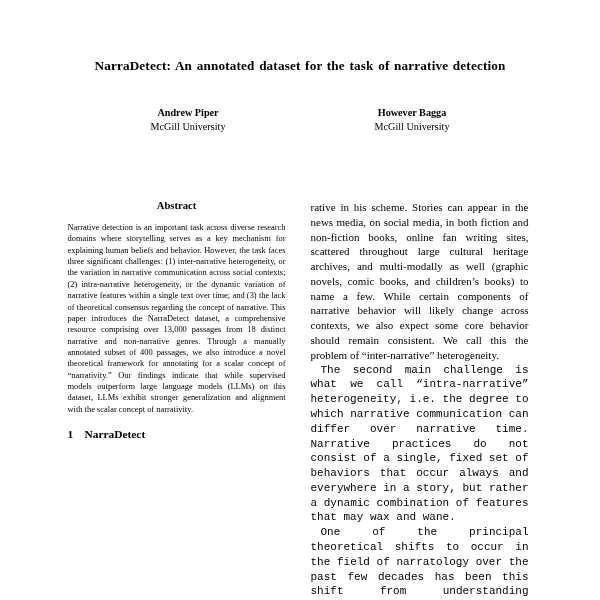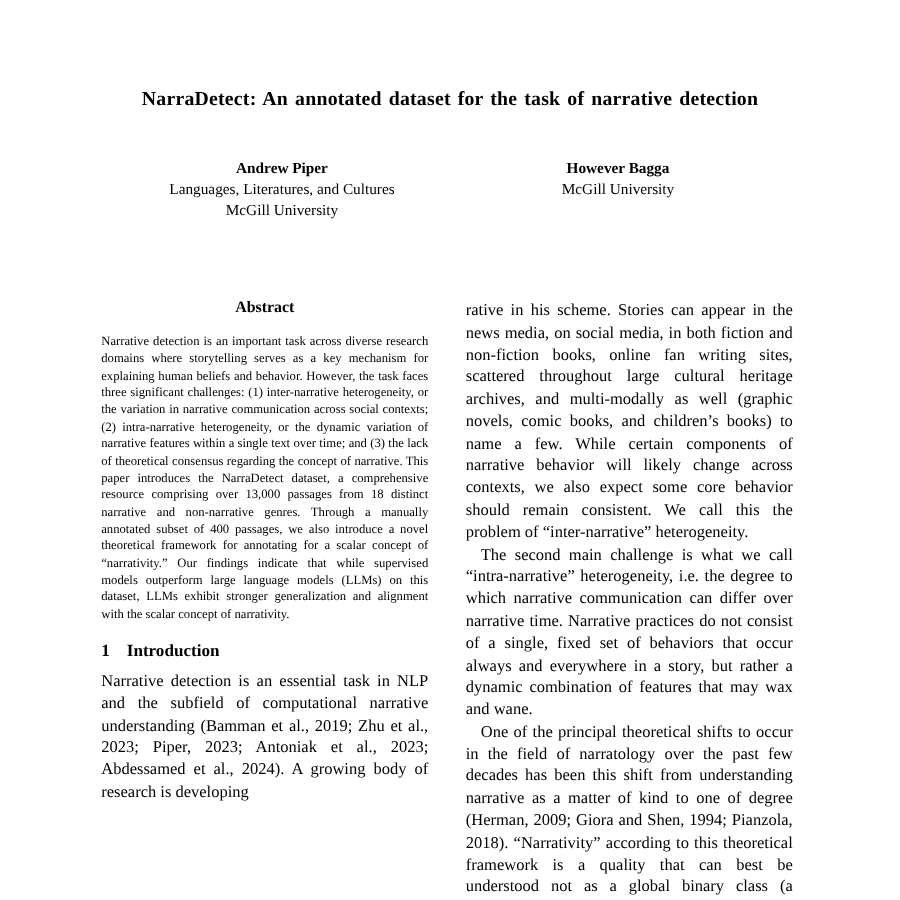--- a/index.html
+++ b/index.html
@@ -89,57 +89,56 @@
   p.para {
     font-size: 11px;
     line-height: 1.345;
     text-align: justify;
     text-justify: inter-word;
     margin: 0;
     hyphens: manual;
   }
   p.para + p.para {
     text-indent: 10px;
+    font-family: Liberation Mono, monospace;
   }
   p.abstract-para {
     font-size: 8.45px;
     line-height: 1.345;
   }
 </style>
 </head>
 <body>
 
 <div class="page">
 
   <div class="title-block">
     <h1 class="paper-title">NarraDetect:  An annotated dataset for the task of narrative detection</h1>
 
     <div class="authors">
       <div class="author">
         <span class="author-name">Andrew Piper</span>
-        <span class="author-affil">Languages, Literatures, and Cultures</span>
         <span class="author-affil">McGill University</span>
       </div>
       <div class="author">
         <span class="author-name">However Bagga</span>
         <span class="author-affil">McGill University</span>
       </div>
     </div>
   </div>
 
   <div class="columns">
 
     <div class="col">
       <div class="abstract-heading">Abstract</div>
       <p class="para abstract-para">Narrative detection is an important task across diverse research domains where storytelling serves as a key mechanism for explaining human beliefs and behavior. However, the task faces three significant challenges: (1) inter-narrative heterogeneity, or the variation in narrative communication across social contexts; (2) intra-narrative heterogeneity, or the dynamic variation of narrative features within a single text over time; and (3) the lack of theoretical consensus regarding the concept of narrative. This paper introduces the NarraDetect dataset, a comprehensive resource comprising over 13,000 passages from 18 distinct narrative and non-narrative genres. Through a manually annotated subset of 400 passages, we also introduce a novel theoretical framework for annotating for a scalar concept of “narrativity.” Our findings indicate that while supervised models outperform large language models (LLMs) on this dataset, LLMs exhibit stronger generalization and alignment with the scalar concept of narrativity.</p>
 
       <div class="section-heading">
-        <span class="secnum">1</span><span>Introduction</span>
+        <span class="secnum">1</span><span>NarraDetect</span>
       </div>
-      <p class="para">Narrative detection is an essential task in NLP and the subfield of computational narrative understanding (Bamman et al., 2019; Zhu et al., 2023; Piper, 2023; Antoniak et al., 2023; Abdessamed et al., 2024). A growing body of research is developing</p>
     </div>
 
     <div class="col">
       <p class="para">rative in his scheme.  Stories can appear in the news media, on social media, in both fiction and non-fiction books, online fan writing sites, scattered throughout large cultural heritage archives, and multi-modally as well (graphic novels, comic books, and children’s books) to name a few. While certain components of narrative behavior will likely change across contexts, we also expect some core behavior should remain consistent. We call this the problem of “inter-narrative” heterogeneity.</p>
       <p class="para">The second main challenge is what we call “intra-narrative” heterogeneity, i.e. the degree to which narrative communication can differ over narrative time. Narrative practices do not consist of a single, fixed set of behaviors that occur always and everywhere in a story, but rather a dynamic combination of features that may wax and wane.</p>
       <p class="para">One of the principal theoretical shifts to occur in the field of narratology over the past few decades has been this shift from understanding narrative as a matter of kind to one of degree (Herman, 2009; Giora and Shen, 1994; Pianzola, 2018). “Narrativity” according to this theoretical framework is a quality that can best be understood not as a global binary class (a document either is or is not a narrative), but as a local, multi-dimensional scalar property (Ochs et al., 2009). A narrative document, such as a novel, may exhibit greater or lesser degrees of narrativity at different moments in the text</p>
     </div>
 
   </div>
 </div>

